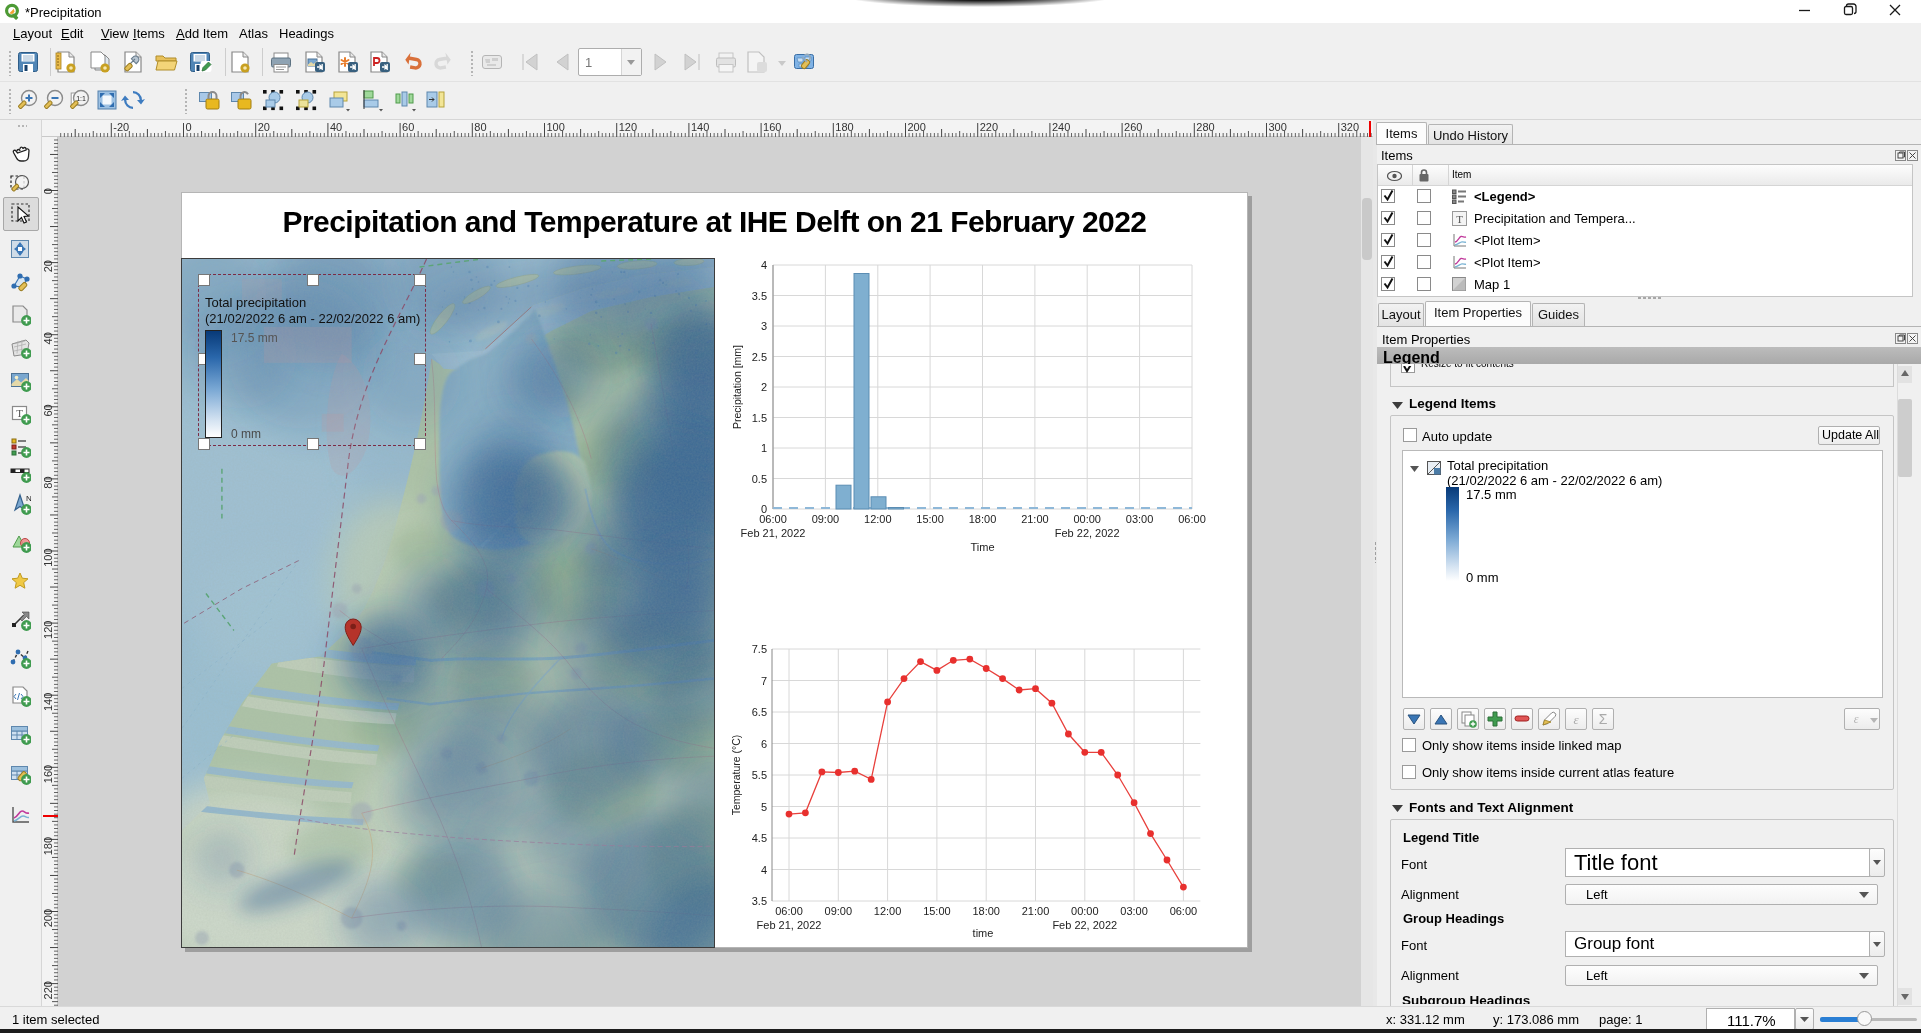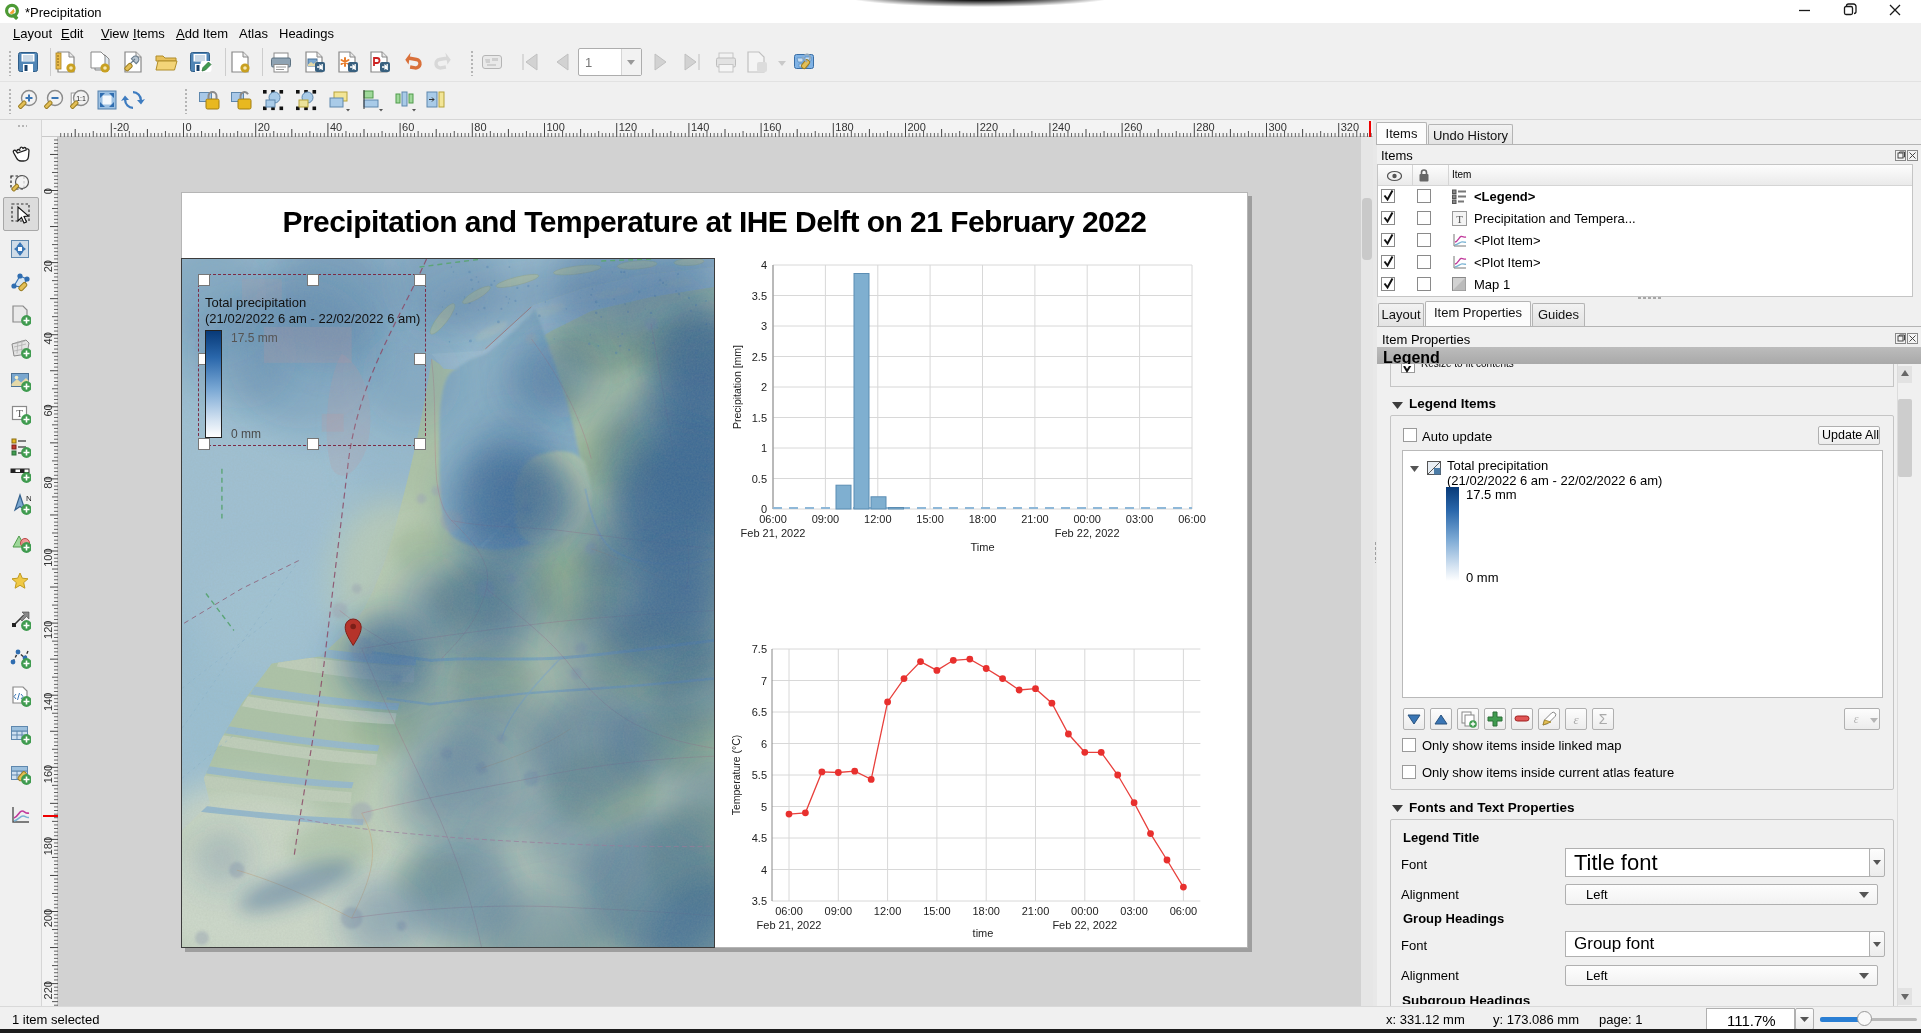--- a/index.html
+++ b/index.html
@@ -1625,21 +1625,21 @@
     <text x="12" y="15" font-size="12" text-anchor="middle" fill="#b5b5b5" font-family="Liberation Serif" font-style="italic">ε</text>
     <path d="M26,10 l8,0 -4,5 z" fill="#b5b5b5"></path>
   </svg>
 <div class="cb" style="left:1402px;top:738px;width:14px;height:14px"></div>
 <div class="abs" style="left:1422px;top:738px;font-size:13px">Only show items inside linked map</div>
 <div class="cb" style="left:1402px;top:765px;width:14px;height:14px"></div>
 <div class="abs" style="left:1422px;top:765px;font-size:13px">Only show items inside current atlas feature</div>
 <svg class="abs" style="left:1392px;top:804px" width="11" height="9" viewBox="0 0 11 9">
     <path d="M0,1 h11 l-5.5,7 z" fill="#3c3c3c"></path>
   </svg>
-<div class="abs" style="left:1409px;top:800px;font-size:13.5px;font-weight:bold">Fonts and Text Properties</div>
+<div class="abs" style="left:1409px;top:800px;font-size:13.5px;font-weight:bold">Fonts and Text Alignment</div>
 <div class="gbox" style="left:1390px;top:819px;width:504px;height:200px"></div>
 <div class="abs" style="left:1403px;top:830px;font-size:13px;font-weight:bold">Legend Title</div>
 <div class="abs" style="left:1401px;top:857px;font-size:13px">Font</div>
 <div class="abs" style="left:1401px;top:887px;font-size:13px">Alignment</div>
 <div class="abs" style="left:1565px;top:848px;width:305px;height:29px;background:#fff;border:1px solid #b0b0b0">
     <span style="position:absolute;left:8px;top:1px;font-size:22px">Title font</span>
   </div>
 <div class="btn" style="left:1869px;top:848px;width:16px;height:29px"></div>
 <svg class="abs" style="left:1869px;top:848px" width="16" height="29" viewBox="0 0 16 29">
     <path d="M4,12 l8,0 -4,5 z" fill="#555"></path>

